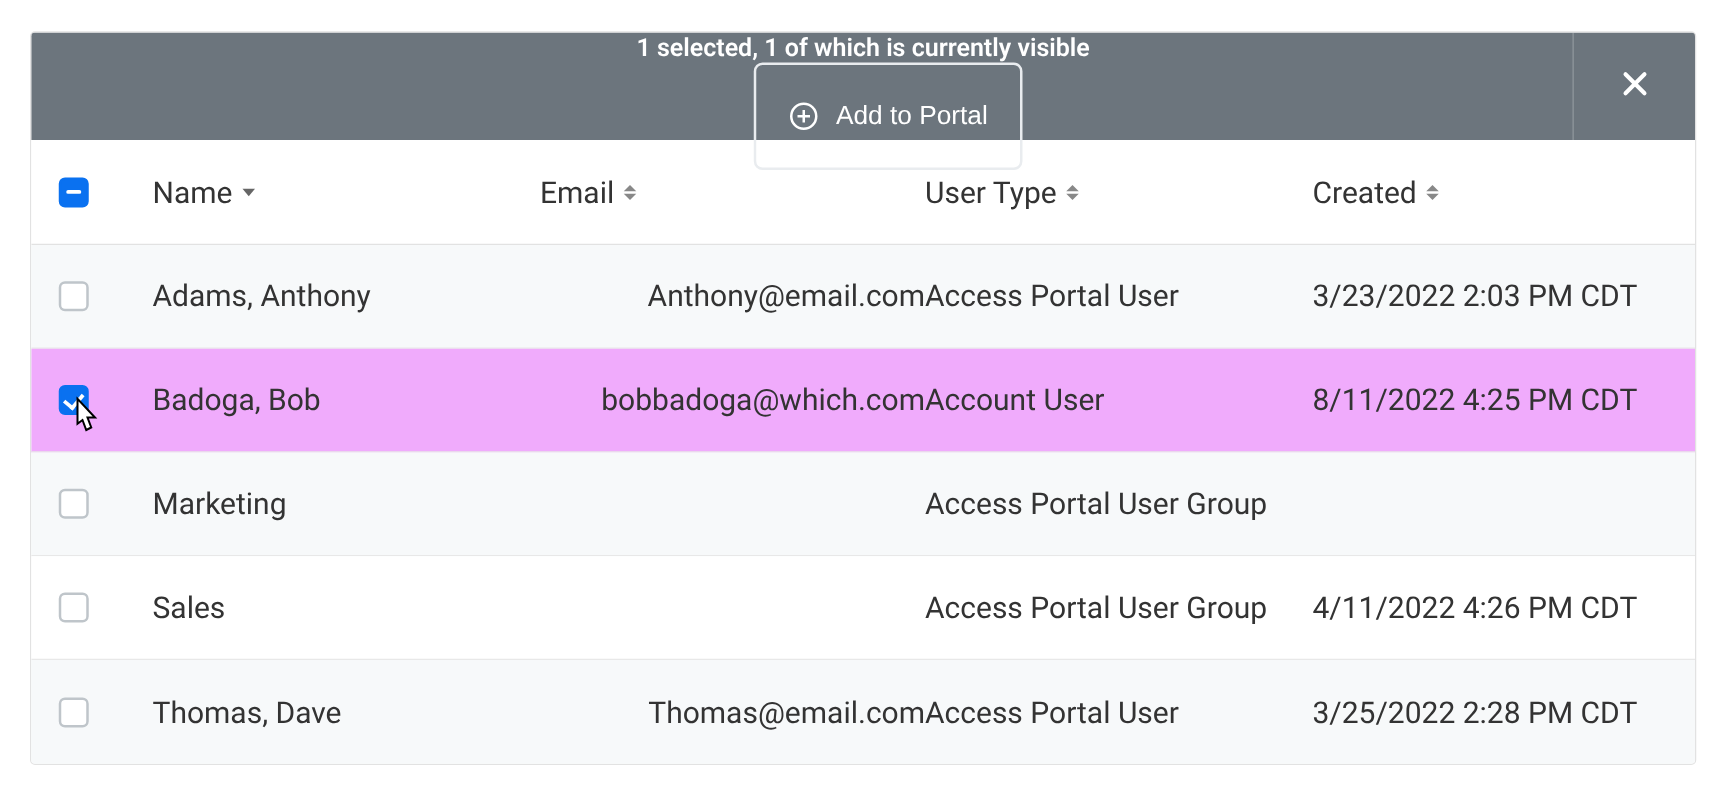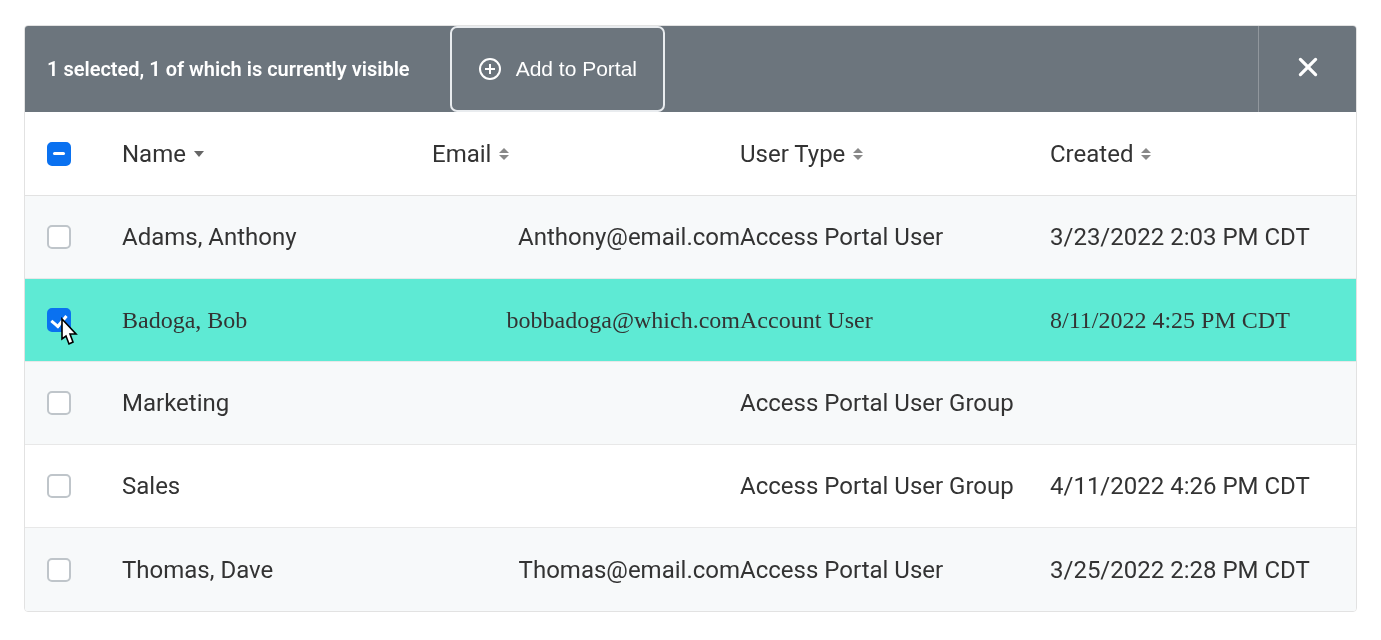--- a/index.html
+++ b/index.html
@@ -18,20 +18,21 @@
   }
   
   .bar {
     background: #6c757d;
     color: #fff;
     display: flex;
     align-items: center;
     height: 86px;
     position: relative;
     padding: 0 22px;
+    flex-direction: column;
   }
   .bar-text {
     font-size: 20px;
     font-weight: 600;
   }
   .bar-btn {
     margin-left: 40px;
     display: inline-flex;
     align-items: center;
     gap: 14px;
@@ -96,21 +97,21 @@
     height: 83px;
     padding-left: 22px;
     border-bottom: 1px solid #e8e8e8;
     font-size: 24px;
     color: #333;
     position: relative;
   }
   .row:last-child { border-bottom: none; }
   .row.even { background:#f7f9fa; }
   .row.odd  { background:#ffffff; }
-  .row.selected { background:#5eead4;font-family:Liberation Serif, serif; }
+  .row.selected { background:#f0abfc; }
   
   .cb {
     width:24px;height:24px;border:2px solid #bfc5ca;border-radius:5px;background:#fff;cursor:pointer;
   }
   .cb.indeterminate{
     background:#0A71F0;border-color:#0A71F0;position:relative;
   }
   .cb.indeterminate::after{
     content:"";position:absolute;left:4px;right:4px;top:50%;height:3px;margin-top:-1.5px;background:#fff;border-radius:2px;
   }

